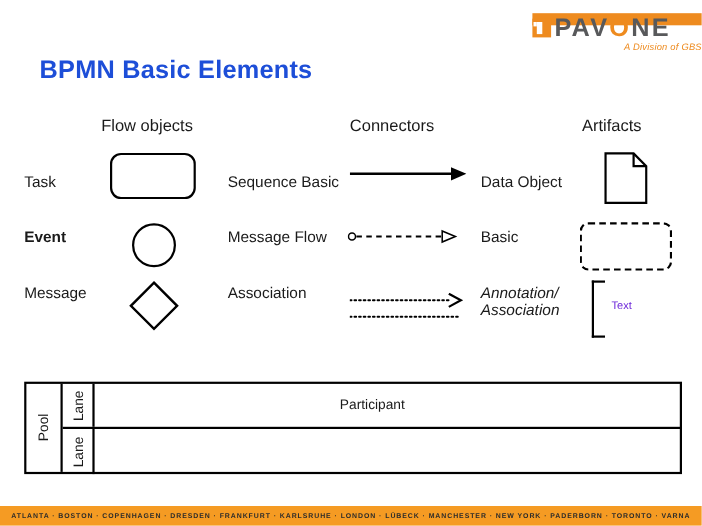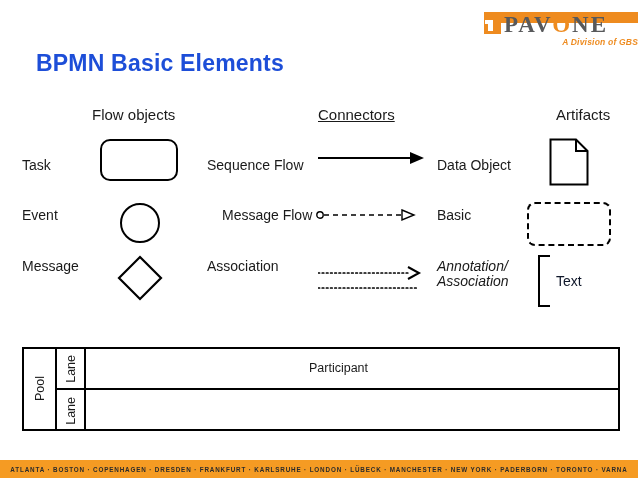--- a/index.html
+++ b/index.html
@@ -60,29 +60,28 @@
   .logo-word {
     position: absolute;
     left: 20px;
     top: -2px;
     font-size: 23px;
     font-weight: bold;
     letter-spacing: 2.0px;
     color: #58595b;
     line-height: 26px;
     white-space: nowrap;
-    font-family: Liberation Serif, serif;
   }
   .logo-word .o-orange { color: #ee8b1f; }
   .logo-tagline {
     position: absolute;
     right: 0px;
     top: 23px;
     font-size: 8.5px;
-    font-weight: bold;
+    font-weight: normal;
     font-style: italic;
     color: #ee8b1f;
     letter-spacing: 0.2px;
     white-space: nowrap;
   }
 
   
   .slide-title {
     position: absolute;
     left: 36px;
@@ -95,36 +94,36 @@
   }
 
   
   .col-header {
     position: absolute;
     font-size: 15px;
     color: #1a1a1a;
     white-space: nowrap;
   }
   .col-header.c1 { left: 92px;  top: 106px; }
-  .col-header.c2 { left: 318px; top: 106px; text-decoration: underline; }
-  .col-header.c3 { left: 556px; top: 106px; }
+  .col-header.c2 { left: 318px; top: 106px; }
+  .col-header.c3 { left: 529px; top: 106px; }
 
   
   .row-label {
     position: absolute;
     font-size: 14px;
     color: #1a1a1a;
     line-height: 15px;
     white-space: nowrap;
   }
   .lbl-task      { left: 22px;  top: 158px; }
-  .lbl-event     { left: 22px;  top: 208px; }
+  .lbl-event     { left: 22px;  top: 208px; font-weight: bold; }
   .lbl-gateway   { left: 22px;  top: 259px; }
   .lbl-seq       { left: 207px; top: 158px; }
-  .lbl-msg       { left: 222px; top: 208px; text-align: center; }
+  .lbl-msg       { left: 207px; top: 208px; text-align: center; }
   .lbl-assoc     { left: 207px; top: 259px; }
   .lbl-dataobj   { left: 437px; top: 158px; }
   .lbl-group     { left: 437px; top: 208px; }
   .lbl-annot     { left: 437px; top: 259px; font-style: italic; }
 
   
   .shape-task {
     position: absolute;
     left: 100px;
     top: 139px;
@@ -187,22 +186,22 @@
     height: 52px;
     border-left: 2.2px solid #000000;
     border-top: 2.2px solid #000000;
     border-bottom: 2.2px solid #000000;
     box-sizing: border-box;
   }
   .annot-text {
     position: absolute;
     left: 18px;
     top: 18px;
-    font-size: 14px;
-    color: #0f172a;
+    font-size: 10px;
+    color: #6d28d9;
     white-space: nowrap;
   }
 
   
   .pool {
     position: absolute;
     left: 22px;
     top: 347px;
     width: 598px;
     height: 84px;
@@ -310,21 +309,21 @@
 <div class="row-label lbl-event">Event</div>
 <div class="shape-event"></div>
 
 <div class="row-label lbl-gateway">Message</div>
 <div class="shape-gateway">
   <svg width="46" height="46" viewBox="0 0 46 46">
     <polygon points="23,2 44,23 23,44 2,23" fill="#ffffff" stroke="#000000" stroke-width="2.2"></polygon>
   </svg>
 </div>
 
-<div class="row-label lbl-seq">Sequence Flow</div>
+<div class="row-label lbl-seq">Sequence Basic</div>
 <div class="conn-seq">
   <svg width="106" height="20" viewBox="0 0 106 20">
     <line x1="0" y1="10" x2="94" y2="10" stroke="#000000" stroke-width="2.2"></line>
     <polygon points="92,4 106,10 92,16" fill="#000000"></polygon>
   </svg>
 </div>
 
 <div class="row-label lbl-msg">Message Flow</div>
 <div class="conn-msg">
   <svg width="100" height="16" viewBox="0 0 100 16">

